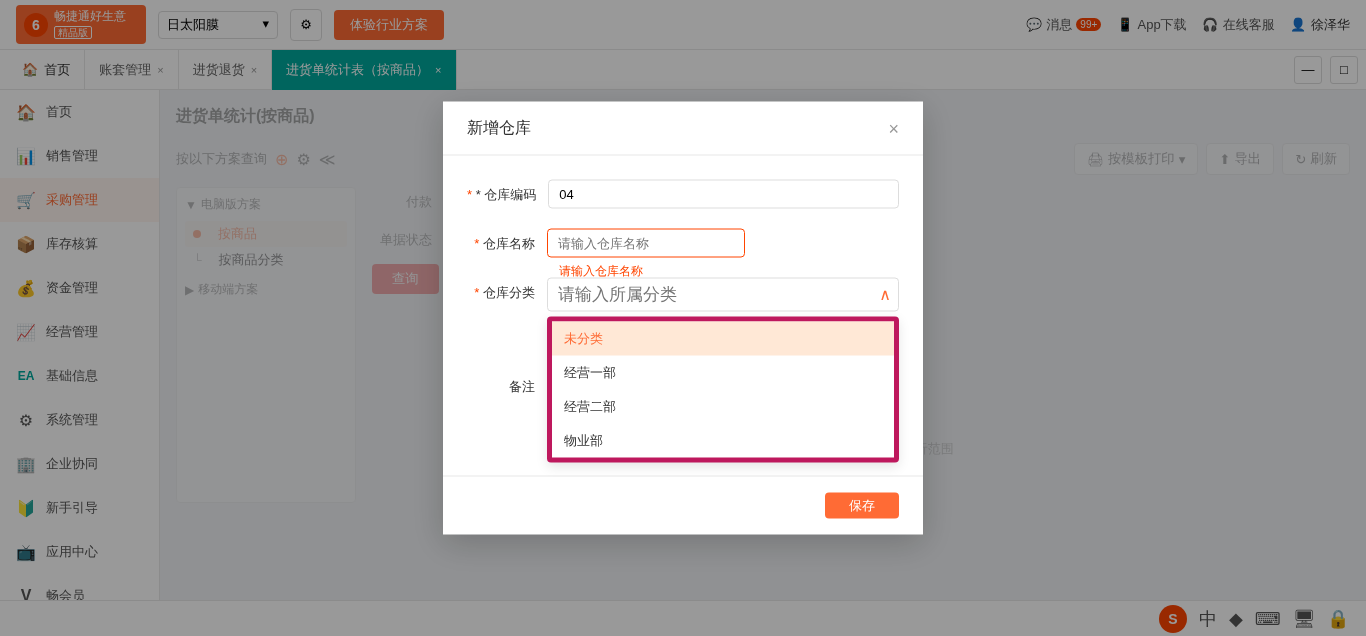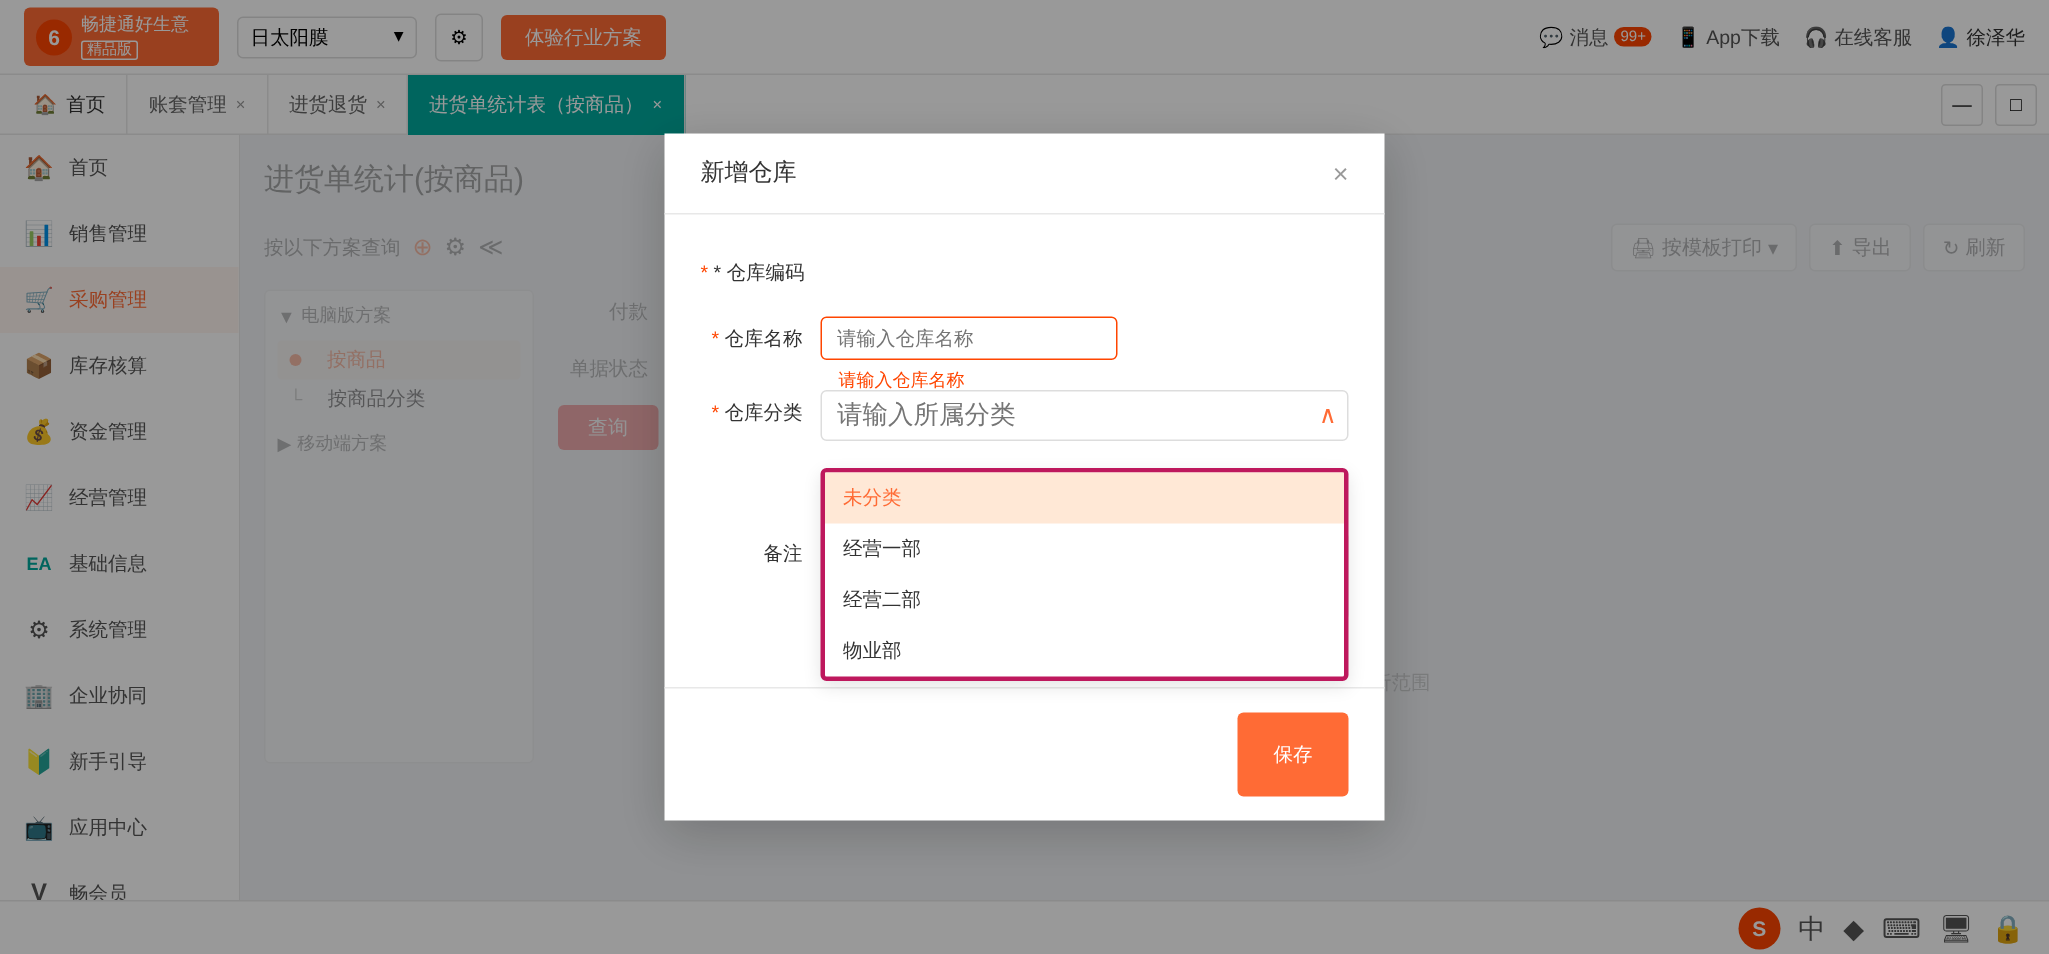--- a/index.html
+++ b/index.html
@@ -91,21 +91,21 @@
     }
     .sidebar-bottom {
       margin-top: auto; padding: 12px 16px;
       display: flex; align-items: center; gap: 8px;
       border-top: 1px solid #e8e8e8;
     }
     .sidebar-bottom .si-icon { font-size: 16px; cursor: pointer; color: #999; }
 
     
     .content-area { flex: 1; padding: 16px; overflow: auto; position: relative; }
-    .page-title { font-size: 20px; color: #333; font-weight: 400; margin-bottom: 16px; }
+    .page-title { font-size: 16px; color: #333; font-weight: 700; margin-bottom: 16px; }
     .toolbar { display: flex; align-items: center; justify-content: space-between; margin-bottom: 12px; }
     .toolbar-left { display: flex; align-items: center; gap: 8px; color: #555; }
     .toolbar-right { display: flex; align-items: center; gap: 8px; }
     .btn-default { background: #fff; color: #555; border: 1px solid #ddd; border-radius: 4px; padding: 6px 12px; cursor: pointer; display: flex; align-items: center; gap: 4px; }
 
     
     .filter-panel { display: flex; gap: 16px; margin-bottom: 12px; }
     .filter-left {
       width: 180px; background: #fff; border: 1px solid #e8e8e8; border-radius: 4px; padding: 8px;
     }
@@ -180,37 +180,37 @@
       width: 100%; border: 1px solid #ddd; border-radius: 4px;
       padding: 6px 32px 6px 10px; font-size: 17px; outline: none;
       font-family: inherit; cursor: pointer; background: #fff;
     }
     .form-select-arrow {
       position: absolute; right: 8px; top: 50%; transform: translateY(-50%);
       color: #ff6b35; cursor: pointer; font-size: 16px;
     }
     .dropdown-list {
       position: absolute; top: 100%; left: 0; right: 0;
-      background: #fff; border: 3px solid #be185d; border-radius: 4px;
-      box-shadow: 0 4px 12px rgba(0,0,0,0.1); z-index: 300; margin-top: 18px;
+      background: #fff; border: 5px solid #be185d; border-radius: 4px;
+      box-shadow: 0 4px 12px rgba(0,0,0,0.1); z-index: 300; margin-top: 5px;
     }
     .dropdown-item {
       padding: 8px 12px; cursor: pointer; color: #333; font-size: 13px;
     }
     .dropdown-item.selected { background: #ffe8d6; color: #ff6b35; }
     .form-textarea {
       flex: 1; border: 1px solid #ddd; border-radius: 4px;
       padding: 6px 10px; font-size: 13px; outline: none;
       font-family: inherit; height: 60px; resize: none;
     }
     .modal-footer {
       display: flex; justify-content: flex-end; gap: 10px;
       padding: 16px 24px; border-top: 1px solid #e8e8e8;
     }
-    .btn-save { background: #ff6b35; color: #fff; border: none; border-radius: 4px; padding: 19px 24px; cursor: pointer; font-size: 13px; }
+    .btn-save { background: #ff6b35; color: #fff; border: none; border-radius: 4px; padding: 4px 24px; cursor: pointer; font-size: 13px; }
 
     
     .bottom-bar {
       position: fixed; bottom: 0; left: 0; right: 0; height: 36px;
       background: #fff; border-top: 1px solid #e8e8e8;
       display: flex; align-items: center; justify-content: flex-end;
       padding: 0 16px; gap: 12px; z-index: 50;
     }
     .bottom-icon { font-size: 18px; cursor: pointer; color: #555; }
     .s-logo {
@@ -448,20 +448,21 @@
     <span class="modal-title">新增仓库</span>
     <span class="modal-close">×</span>
   </div>
   <div class="modal-body">
 
     <div class="form-row">
       <span class="form-label">
         <span style="color:#ff4500;">*</span>
         <span style="color:#333;">* 仓库编码</span>
       </span>
+      <input class="form-control" type="text" value="04" style="">
     </div>
 
     <div class="form-row" style="flex-direction:column;">
       <div style="display:flex;align-items:flex-start;">
         <span class="form-label">
           <span style="color:#ff4500;">*</span> 仓库名称
         </span>
         <input class="form-control error" type="text" placeholder="请输入仓库名称" style="">
       </div>
       <div class="error-msg">请输入仓库名称</div>

